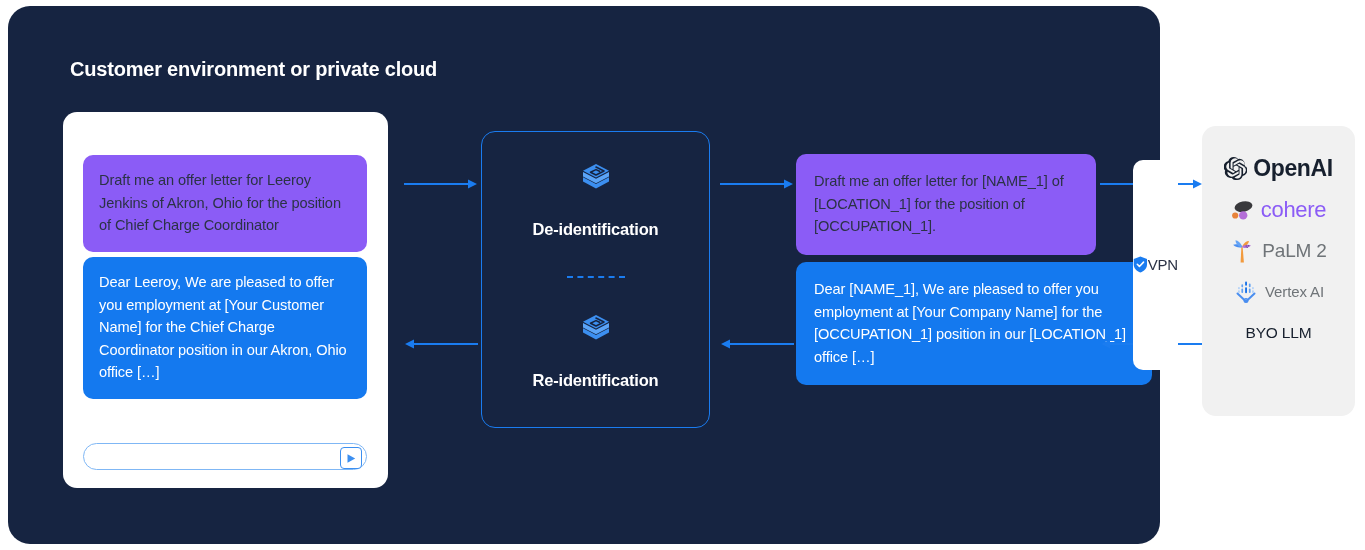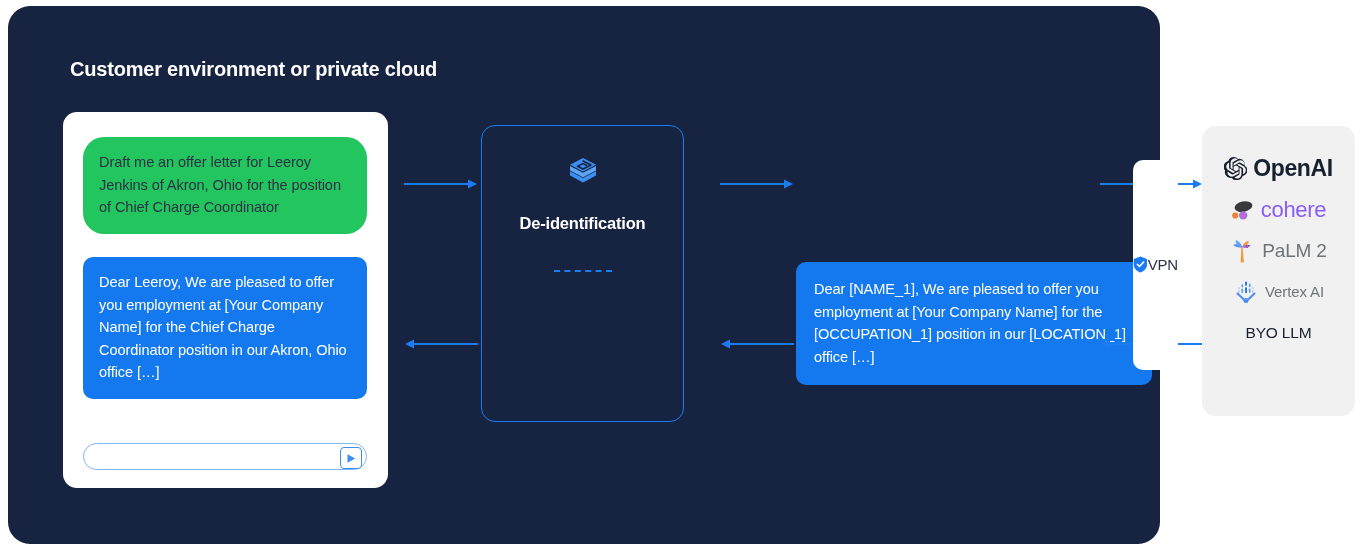--- a/index.html
+++ b/index.html
@@ -25,21 +25,21 @@
   
   .chat-card{
     position:absolute;left:63px;top:112px;width:325px;height:376px;
     background:#ffffff;border-radius:14px;
   }
   .bubble{
     position:absolute;box-sizing:border-box;
     font-size:14.6px;line-height:22.6px;letter-spacing:-0.1px;
   }
   .bubble-gray{
-    background:#22c55e;color:#2b3245;border-radius:21px;
+    background:#8b5cf6;color:#2b3245;border-radius:10px;margin-top:18px;
   }
   .bubble-blue{
     background:#1479ef;color:#ffffff;border-radius:10px;
   }
   .chat-q{left:20px;top:25px;width:284px;padding:14px 16px 15px 16px;}
   .chat-a{left:20px;top:145px;width:284px;padding:14px 16px 15px 16px;}
 
   .composer{
     position:absolute;left:20px;top:331px;width:284px;height:27px;
     box-sizing:border-box;
@@ -47,21 +47,21 @@
   }
   .send-btn{
     position:absolute;right:4px;top:3px;width:20px;height:20px;
     border:1.3px solid #3c8ff0;border-radius:4px;background:#ffffff;
     display:flex;align-items:center;justify-content:center;
   }
   .send-btn svg{display:block;}
 
   
   .deid-panel{
-    position:absolute;left:481px;top:125px;width:203px;height:297px;
+    position:absolute;left:481px;top:131px;width:229px;height:297px;
     box-sizing:border-box;
     border:1.6px solid #1a7cf0;border-radius:14px;background:transparent;
   }
   .deid-block{position:absolute;left:0;width:100%;text-align:center;}
   .deid-block.top{top:26px;}
   .deid-block.bottom{top:177px;}
   .deid-icon{display:block;margin:0 auto 22px auto;width:40px;height:40px;}
   .deid-label{
     color:#ffffff;font-size:16.5px;font-weight:700;letter-spacing:-0.2px;
   }
@@ -119,21 +119,21 @@
 <body>
 
 <div class="stage">
 
   <div class="env-panel">
     <div class="env-title">Customer environment or private cloud</div>
   </div>
 
   <div class="chat-card">
     <div class="bubble bubble-gray chat-q">Draft me an offer letter for Leeroy Jenkins of Akron, Ohio for the position of Chief Charge Coordinator</div>
-    <div class="bubble bubble-blue chat-a">Dear Leeroy, We are pleased to offer you employment at [Your Company Name] for the Chief Charge Coordinator position in our Akron, Ohio office […]</div>
+    <div class="bubble bubble-blue chat-a">Dear Leeroy, We are pleased to offer you employment at [Your Customer Name] for the Chief Charge Coordinator position in our Akron, Ohio office […]</div>
 
     <div class="composer">
       <div class="send-btn">
         <svg width="11" height="11" viewBox="0 0 11 11" aria-hidden="true">
           <path d="M1.5 1.2 L9.2 5.5 L1.5 9.8 Z" fill="#3c8ff0"></path>
         </svg>
       </div>
     </div>
   </div>
 
@@ -151,20 +151,29 @@
         <path d="M20 26 L33 19.2 L33 23.6 L20 30.4 L7 23.6 L7 19.2 Z" fill="#3c8ff0"></path>
         <path d="M20 20.8 L33 14 L33 18.4 L20 25.2 L7 18.4 L7 14 Z" fill="#5ba4f7"></path>
         <path d="M20 6 L33 12.8 L20 19.6 L7 12.8 Z" fill="#3c8ff0"></path>
         <path d="M20 9 L28 13 L20 17 L14.5 14.2 L20 11.6 L23.5 13.3" fill="none" stroke="#162441" stroke-width="1.6" stroke-linejoin="round" stroke-linecap="round"></path>
       </svg>
       <div class="deid-label">De-identification</div>
     </div>
 
     <div class="deid-divider"></div>
 
+    <div class="deid-block bottom">
+      <svg class="deid-icon" viewBox="0 0 40 40" aria-hidden="true">
+        <path d="M20 26 L33 19.2 L33 23.6 L20 30.4 L7 23.6 L7 19.2 Z" fill="#3c8ff0"></path>
+        <path d="M20 20.8 L33 14 L33 18.4 L20 25.2 L7 18.4 L7 14 Z" fill="#5ba4f7"></path>
+        <path d="M20 6 L33 12.8 L20 19.6 L7 12.8 Z" fill="#3c8ff0"></path>
+        <path d="M20 9 L28 13 L20 17 L14.5 14.2 L20 11.6 L23.5 13.3" fill="none" stroke="#162441" stroke-width="1.6" stroke-linejoin="round" stroke-linecap="round"></path>
+      </svg>
+      <div class="deid-label">Re-identification</div>
+    </div>
   </div>
 
   <div class="arrow" style="left:720px;top:178px;width:74px;">
     <svg width="74" height="12" viewBox="0 0 74 12">
       <line x1="0" y1="6" x2="64" y2="6" stroke="#1a7cf0" stroke-width="2"></line>
       <path d="M64 1.4 L73 6 L64 10.6 Z" fill="#1a7cf0"></path>
     </svg>
   </div>
 
   <div class="arrow" style="left:720px;top:338px;width:74px;">
@@ -174,20 +183,21 @@
     </svg>
   </div>
 
   <div class="arrow" style="left:404px;top:338px;width:74px;">
     <svg width="74" height="12" viewBox="0 0 74 12">
       <line x1="10" y1="6" x2="74" y2="6" stroke="#1a7cf0" stroke-width="2"></line>
       <path d="M10 1.4 L1 6 L10 10.6 Z" fill="#1a7cf0"></path>
     </svg>
   </div>
 
+  <div class="bubble bubble-gray deid-q">Draft me an offer letter for [NAME_1] of [LOCATION_1] for the position of [OCCUPATION_1].</div>
   <div class="bubble bubble-blue deid-a">Dear [NAME_1], We are pleased to offer you employment at [Your Company Name] for the [OCCUPATION_1] position in our [LOCATION_1] office […]</div>
 
   <div class="arrow" style="left:1100px;top:178px;width:34px;">
     <svg width="34" height="12" viewBox="0 0 34 12">
       <line x1="0" y1="6" x2="34" y2="6" stroke="#1a7cf0" stroke-width="2"></line>
     </svg>
   </div>
   <div class="arrow" style="left:1177px;top:178px;width:26px;">
     <svg width="26" height="12" viewBox="0 0 26 12">
       <line x1="0" y1="6" x2="17" y2="6" stroke="#1a7cf0" stroke-width="2"></line>

